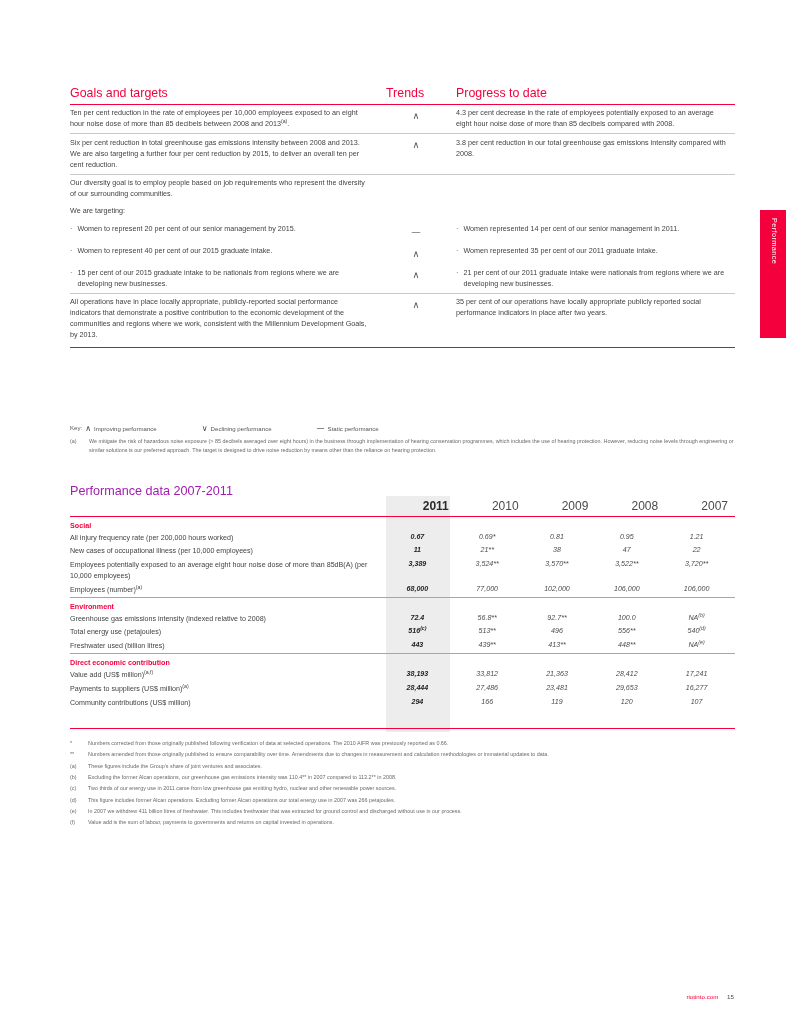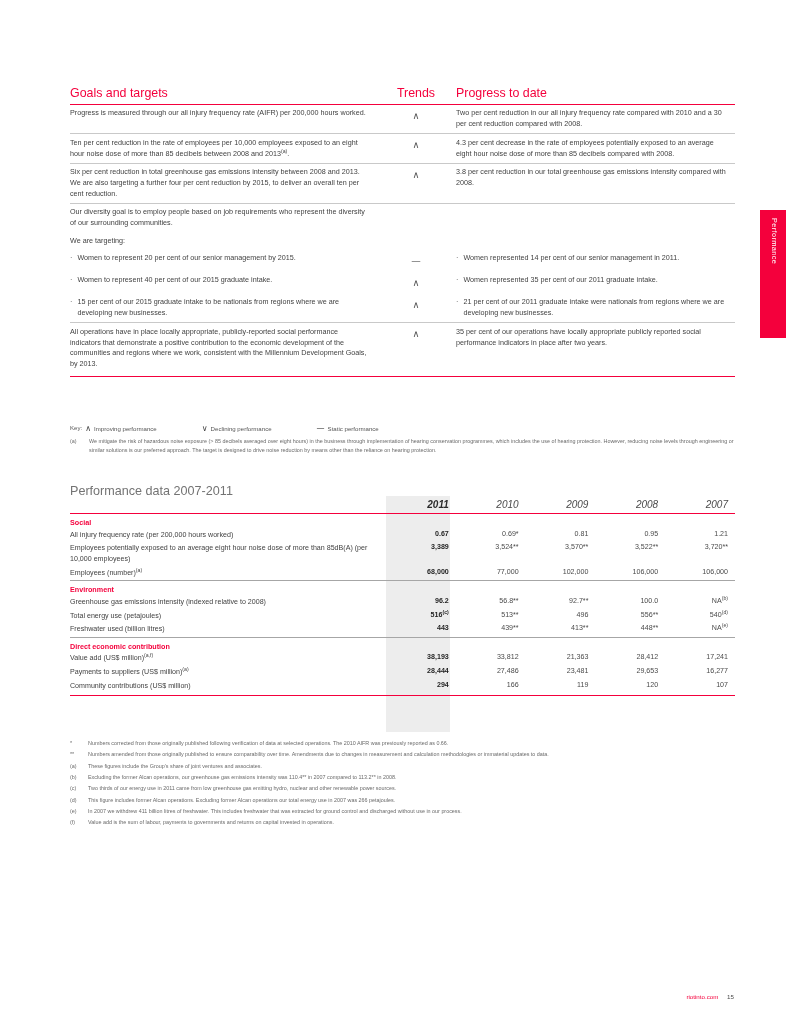--- a/index.html
+++ b/index.html
@@ -40,21 +40,21 @@
 
   .goals thead th {
     font-weight:400;
     color:#f4003c;
     font-size:12.4px;
     text-align:left;
     padding:0 0 4px 0;
     vertical-align:bottom;
     border-bottom:1.1px solid #f4003c;
   }
-  .goals thead th.trend-h { text-align:center; }
+  .goals thead th.trend-h { text-align:left; }
   .goals thead th.prog-h { padding-left:10px; }
 
   .goals td {
     font-size:7.2px;
     line-height:1.52;
     color:#3f3f3f;
     padding:3.2px 0 3.4px 0;
     vertical-align:top;
   }
   .goals td.goal { padding-right:16px; }
@@ -87,51 +87,51 @@
   .note-a {
     position:absolute; left:70px; top:437px; width:665px;
     font-size:5.4px; line-height:1.62; color:#6a6a6a;
     display:flex; gap:5px;
   }
   .note-a .mk { flex:0 0 14px; }
 
   
   .perf-title {
     position:absolute; left:70px; top:484px;
-    font-size:12.6px; color:#737373; font-weight:400;
+    font-size:12.6px; color:#a21caf; font-weight:400;
   }
   .ptable {
     position:absolute; left:70px; top:496px; width:665px;
     border-collapse:collapse;
   }
   .ptable col.lbl { width:316px; }
   .ptable col.yr  { width:69.8px; }
   .ptable th, .ptable td { padding:0; }
   .ptable th.yh {
-    font-size:10px; text-align:right; color:#4a4a4a; font-weight:400;
-    padding:3px 7px 3px 0; vertical-align:bottom;font-style:italic;
+    font-size:12px; text-align:right; color:#4a4a4a; font-weight:400;
+    padding:3px 7px 3px 0; vertical-align:bottom;
   }
   .ptable th.yh.cur { font-weight:bold; color:#2b2b2b; }
   .ptable th.hdr-blank { border-bottom:1.1px solid #f4003c; }
   .ptable th.yh { border-bottom:1.1px solid #f4003c; }
   .ptable td.lab {
     font-size:7.1px; color:#3f3f3f; line-height:1.5;
     padding:1.6px 10px 1.6px 0; vertical-align:top;
   }
   .ptable td.num {
-    font-size:7.1px; color:#4a4a4a; text-align:right;
-    padding:1.6px 7px 1.6px 0; vertical-align:top; white-space:nowrap;
+    font-size:7.1px; color:#4a4a4a; text-align:center;
+    padding:1.6px 7px 1.6px 0; vertical-align:top; white-space:nowrap;font-style:italic;
   }
   .ptable td.num.cur { font-weight:bold; color:#1f1f1f; }
   .ptable tr.sect td {
     font-size:7.2px; color:#f4003c; font-weight:bold;
     padding-top:4px; padding-bottom:1px;margin-top:46px;
   }
   .ptable tr.grayline td { border-top:0.7px solid #a6a6a6; }
-  .ptable tr.endline td { border-bottom:1.1px solid #f4003c; padding-bottom:3px; }
+  .ptable tr.endline td { border-bottom:1.1px solid #f4003c; padding-bottom:20px; }
   .shade {
     position:absolute; left:386px; top:496px;
     width:64px; height:236px;
     background:#ededed; z-index:0;
   }
   .ptable { z-index:2; }
 
   
   .fnotes { position:absolute; left:70px; top:739px; width:670px; }
   .fn {
@@ -162,25 +162,20 @@
         <col class="c3">
       </colgroup>
     <thead>
       <tr>
         <th>Goals and targets</th>
         <th class="trend-h">Trends</th>
         <th class="prog-h">Progress to date</th>
       </tr>
     </thead>
     <tbody id="goals-body">
-        <tr>
-          <td class="goal">Progress is measured through our all injury frequency rate (AIFR) per 200,000 hours worked.</td>
-          <td class="trend">∧</td>
-          <td class="prog">Two per cent reduction in our all injury frequency rate compared with 2010 and a 30 per cent reduction compared with 2008.</td>
-        </tr>
         <tr class="sep">
           <td class="goal">Ten per cent reduction in the rate of employees per 10,000 employees exposed to an eight hour noise dose of more than 85 decibels between 2008 and 2013<sup>(a)</sup>.</td>
           <td class="trend">∧</td>
           <td class="prog">4.3 per cent decrease in the rate of employees potentially exposed to an average eight hour noise dose of more than 85 decibels compared with 2008.</td>
         </tr>
         <tr class="sep">
           <td class="goal">Six per cent reduction in total greenhouse gas emissions intensity between 2008 and 2013. We are also targeting a further four per cent reduction by 2015, to deliver an overall ten per cent reduction.</td>
           <td class="trend">∧</td>
           <td class="prog">3.8 per cent reduction in our total greenhouse gas emissions intensity compared with 2008.</td>
         </tr>
@@ -300,20 +295,28 @@
         </tr>
         <tr>
           <td class="lab">All injury frequency rate (per 200,000 hours worked)</td>
           <td class="num cur">0.67</td>
           <td class="num">0.69*</td>
           <td class="num">0.81</td>
           <td class="num">0.95</td>
           <td class="num">1.21</td>
         </tr>
         <tr>
+          <td class="lab">New cases of occupational illness (per 10,000 employees)</td>
+          <td class="num cur">11</td>
+          <td class="num">21**</td>
+          <td class="num">38</td>
+          <td class="num">47</td>
+          <td class="num">22</td>
+        </tr>
+        <tr>
           <td class="lab">Employees potentially exposed to an average eight hour noise dose of more than 85dB(A) (per 10,000 employees)</td>
           <td class="num cur">3,389</td>
           <td class="num">3,524**</td>
           <td class="num">3,570**</td>
           <td class="num">3,522**</td>
           <td class="num">3,720**</td>
         </tr>
         <tr>
           <td class="lab">Employees (number)<sup>(a)</sup></td>
           <td class="num cur">68,000</td>
@@ -325,21 +328,21 @@
         <tr class="sect grayline">
           <td>Environment</td>
           <td></td>
           <td></td>
           <td></td>
           <td></td>
           <td></td>
         </tr>
         <tr>
           <td class="lab">Greenhouse gas emissions intensity (indexed relative to 2008)</td>
-          <td class="num cur">96.2</td>
+          <td class="num cur">72.4</td>
           <td class="num">56.8**</td>
           <td class="num">92.7**</td>
           <td class="num">100.0</td>
           <td class="num">NA<sup>(b)</sup></td>
         </tr>
         <tr>
           <td class="lab">Total energy use (petajoules)</td>
           <td class="num cur">516<sup>(c)</sup></td>
           <td class="num">513**</td>
           <td class="num">496</td>

